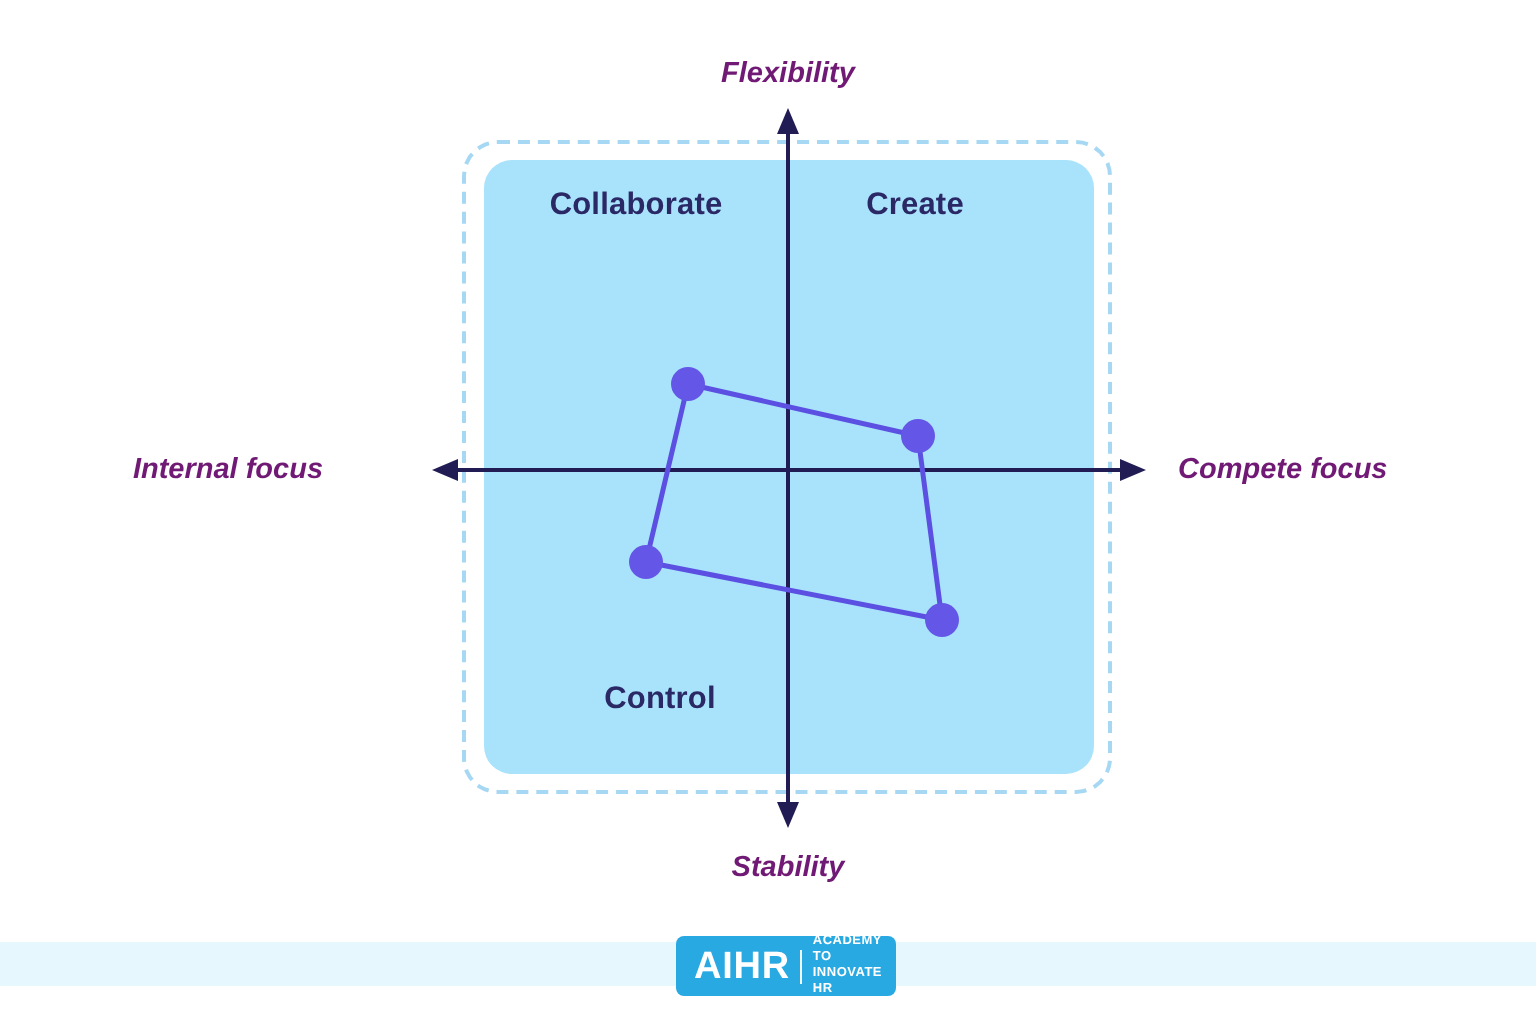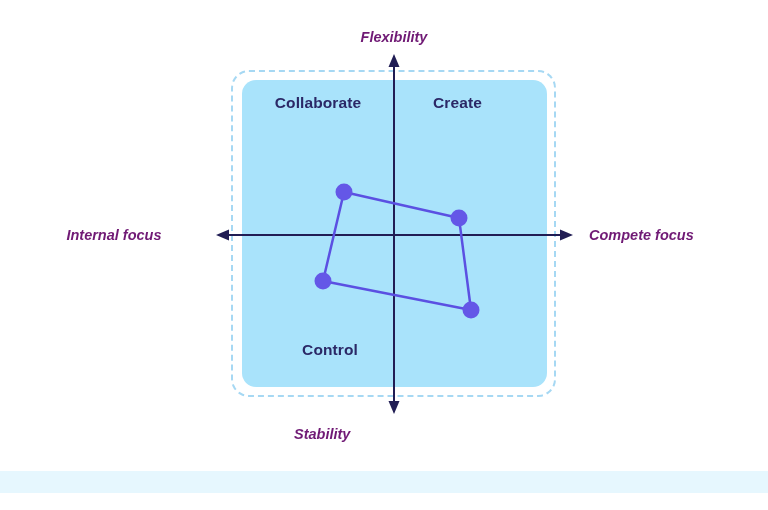--- a/index.html
+++ b/index.html
@@ -14,21 +14,21 @@
   .quad-box{
     position:absolute;left:242px;top:80px;width:305px;height:307px;
     background:#a9e3fb;border-radius:14px;
   }
   .overlay-svg{position:absolute;left:0;top:0;width:768px;height:510px;pointer-events:none;}
   .axis-label{
     position:absolute;font-style:italic;font-weight:600;font-size:14.5px;
     color:#701a75;line-height:16px;white-space:nowrap;
   }
   .axis-label.top{left:294px;top:29px;width:200px;text-align:center;}
-  .axis-label.bottom{left:294px;top:426px;width:200px;text-align:left;}
+  .axis-label.bottom{left:294px;top:426px;width:200px;text-align:center;}
   .axis-label.left{left:34px;top:227px;width:160px;text-align:center;}
   .axis-label.right{left:589px;top:227px;width:170px;text-align:left;}
   .quad-label{
     position:absolute;font-weight:700;font-size:15.5px;line-height:22px;
     color:#2b2866;text-align:center;letter-spacing:0.1px;
   }
   .quad-label.tl{left:242px;top:92px;width:152px;}
   .quad-label.tr{left:394px;top:92px;width:127px;}
   .quad-label.bl{left:242px;top:339px;width:176px;}
   .quad-label.br{left:394px;top:339px;width:153px;}
@@ -73,14 +73,22 @@
     <div>Collaborate</div>
   </div>
   <div class="quad-label tr">
     <div>Create</div>
   </div>
   <div class="quad-label bl">
     <div>Control</div>
   </div>
 
   <div class="footer-band"></div>
+  <div class="logo">
+    <span class="logo-word">AIHR</span>
+    <span class="logo-divider"></span>
+    <span class="logo-tagline">
+      <span>ACADEMY TO</span><br>
+      <span>INNOVATE HR</span>
+    </span>
+  </div>
 
 </div>
 
 </body></html>

